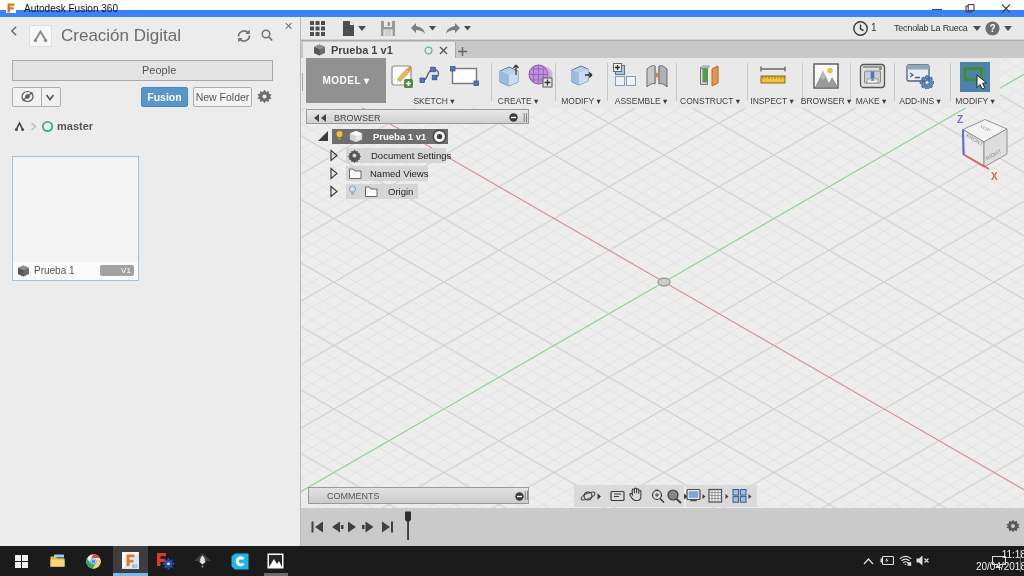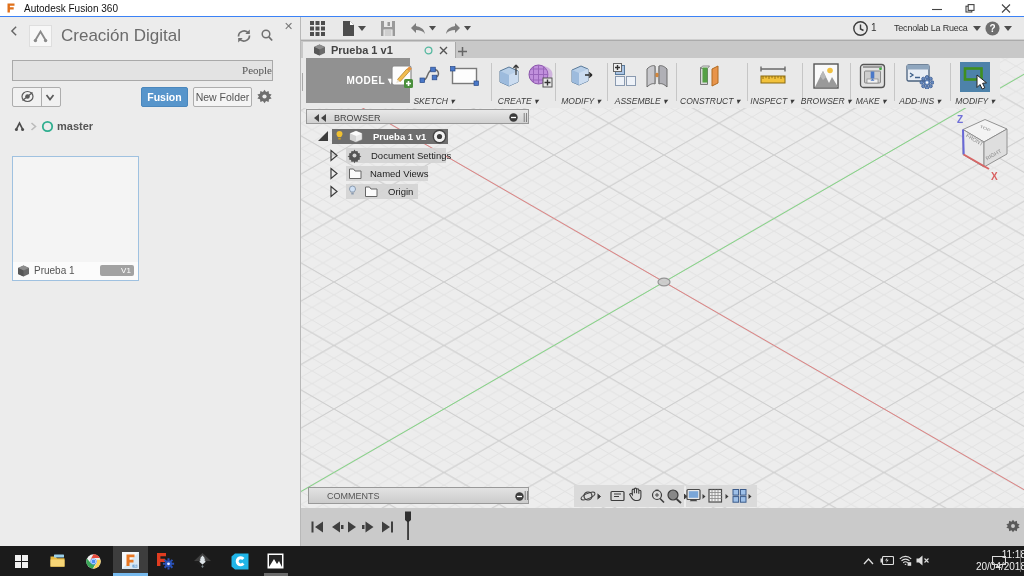--- a/index.html
+++ b/index.html
@@ -8,48 +8,48 @@
 .abs{position:absolute;}
 #titlebar{left:0;top:0;width:1024px;height:17px;background:#ffffff;}
 #titlebar .tbtext{position:absolute;left:24px;top:3px;font-size:10px;color:#111;}
 #leftpanel{left:0;top:17px;width:300px;height:529px;background:#ececec;}
 .lp-back{position:absolute;left:9px;top:9px;width:10px;height:10px;}
 .lp-logo{position:absolute;left:29px;top:8px;width:21px;height:20px;background:#f7f7f7;border:1px solid #dedede;}
 .lp-title{position:absolute;left:61px;top:9px;font-size:17px;color:#6b6b6b;}
 .lp-x{position:absolute;left:284px;top:3px;font-size:11px;color:#777;}
 .tabs{position:absolute;left:12px;top:43px;width:259px;height:19px;border:1px solid #a9a9a9;background:#e3e3e3;}
 .tab-data{position:absolute;left:0;top:0;width:128px;height:19px;background:#fcfcfc;border-right:1px solid #a9a9a9;color:#555;font-size:11px;text-align:center;line-height:19px;}
-.tab-people{position:absolute;left:129px;top:0;width:130px;height:19px;color:#555;font-size:11px;text-align:right;line-height:19px;font-family:Liberation Serif, serif;}
+.tab-people{position:absolute;left:129px;top:0;width:130px;height:19px;color:#555;font-size:11px;text-align:left;line-height:19px;}
 .btn-upload{position:absolute;left:141px;top:70px;width:45px;height:18px;background:#5795cb;border:1px solid #4a87bd;border-radius:2px;color:#fff;font-size:10.5px;font-weight:bold;text-align:center;line-height:18px;}
 .btn-newf{position:absolute;left:193px;top:70px;width:57px;white-space:nowrap;height:18px;background:#f4f4f4;border:1px solid #adadad;border-radius:2px;color:#555;font-size:10.5px;text-align:center;line-height:18px;}
 .grp-btn{position:absolute;left:12px;top:70px;width:47px;height:18px;background:#f1f1f1;border:1px solid #adadad;border-radius:2px;}
 .master-row{position:absolute;left:12px;top:103px;height:13px;font-size:11px;color:#555;font-weight:bold;}
 .thumb{position:absolute;left:12px;top:123px;width:125px;height:123px;background:#f4f4f4;border:1px solid #9fc1e0;margin-top:16px;}
 .thumb-strip{position:absolute;left:0;bottom:0;width:125px;height:18px;background:#fbfbfb;}
 .thumb-strip span{position:absolute;left:21px;top:3px;font-size:10px;color:#555;}
 .v1{position:absolute;right:4px;top:3px;width:16px;height:11px;background:#a2a2a2;border-radius:2px;color:#fff;font-size:8px;text-align:center;line-height:11px;padding-left:18px;}
 #fusion{left:300px;top:17px;width:724px;height:529px;background:#e9e9e9;border-left:1px solid #b8b8b8;box-sizing:border-box;}
 #qat{position:absolute;left:0;top:0;width:723px;height:23px;background:#e9e9e9;border-bottom:1px solid #cfcfcf;box-sizing:border-box;}
 #tabbar{position:absolute;left:0;top:23px;width:723px;height:18px;background:#c8c8c8;border-top:1px solid #ababab;box-sizing:border-box;}
 .doctab{position:absolute;left:2px;top:1px;width:152px;height:17px;background:#e9e9e9;border-right:1px solid #a8a8a8;}
 .doctab .dt-text{position:absolute;left:28px;top:2px;font-size:11px;font-weight:bold;color:#444;}
 #viewport{position:absolute;left:0;top:41px;width:723px;height:450px;}
 #ribbon{position:absolute;left:0;top:41px;width:699px;height:50px;background:#e9e9e9;}
-.model-box{position:absolute;left:5px;top:0px;width:80px;height:45px;background:#919191;color:#fff;font-size:10px;font-weight:bold;text-align:center;line-height:45px;letter-spacing:0.5px;padding-left:24px;}
-.grp-label{position:absolute;top:38px;font-size:8.5px;color:#3c3c3c;white-space:nowrap;transform:translateX(-50%);font-style:italic;}
+.model-box{position:absolute;left:5px;top:0px;width:80px;height:45px;background:#919191;color:#fff;font-size:10px;font-weight:bold;text-align:center;line-height:45px;letter-spacing:0.5px;}
+.grp-label{position:absolute;top:38px;font-size:8.5px;color:#3c3c3c;white-space:nowrap;transform:translateX(-50%);}
 .rib-sep{position:absolute;top:5px;width:1px;height:38px;background:#c6c6c6;}
 .brow-hdr{position:absolute;left:5px;top:92px;width:223px;height:15px;background:linear-gradient(#e8e8e8,#d0d0d0);border:1px solid #999;box-sizing:border-box;}
 .comments{position:absolute;left:7px;top:470px;width:221px;height:17px;background:linear-gradient(#e2e2e2,#cccccc);border:1px solid #999;box-sizing:border-box;}
 #timeline{position:absolute;left:0;top:491px;width:723px;height:38px;background:#cacaca;}
 #taskbar{left:0;top:546px;width:1024px;height:30px;background:#1b1b1b;}
 .tray-text{position:absolute;color:#f0f0f0;text-align:right;transform:translateZ(0);margin-left:40px;}
 </style>
 </head>
 <body>
-<div id="titlebar" class="abs" style="border-bottom:1px solid #3b82f6;box-sizing:border-box">
+<div id="titlebar" class="abs" style="border-bottom:7px solid #3b82f6;box-sizing:border-box">
   <svg class="abs" style="left:6px;top:3px" width="10" height="10" viewBox="0 0 10 10">
       <rect width="10" height="10" fill="#fff"></rect>
       <path d="M1.5 0.5 h7 v2.2 h-4.6 v1.6 h3.8 v2.2 h-3.8 v3 h-2.4 z" fill="#e0701a"></path>
     </svg>
   <span class="tbtext">Autodesk Fusion 360</span>
   <svg class="abs" style="left:931px;top:4px" width="82" height="10" viewBox="0 0 82 10">
     <path d="M1 5.5 h10" stroke="#444" stroke-width="1.1"></path>
     <rect x="35" y="2.2" width="5.8" height="5.8" fill="none" stroke="#444" stroke-width="1.1"></rect>
     <rect x="37.2" y="0.6" width="5.8" height="5.8" fill="#fff" stroke="#444" stroke-width="1.1"></rect>
     <path d="M71 0.5 l8 8 M79 0.5 l-8 8" stroke="#444" stroke-width="1.1"></path>

